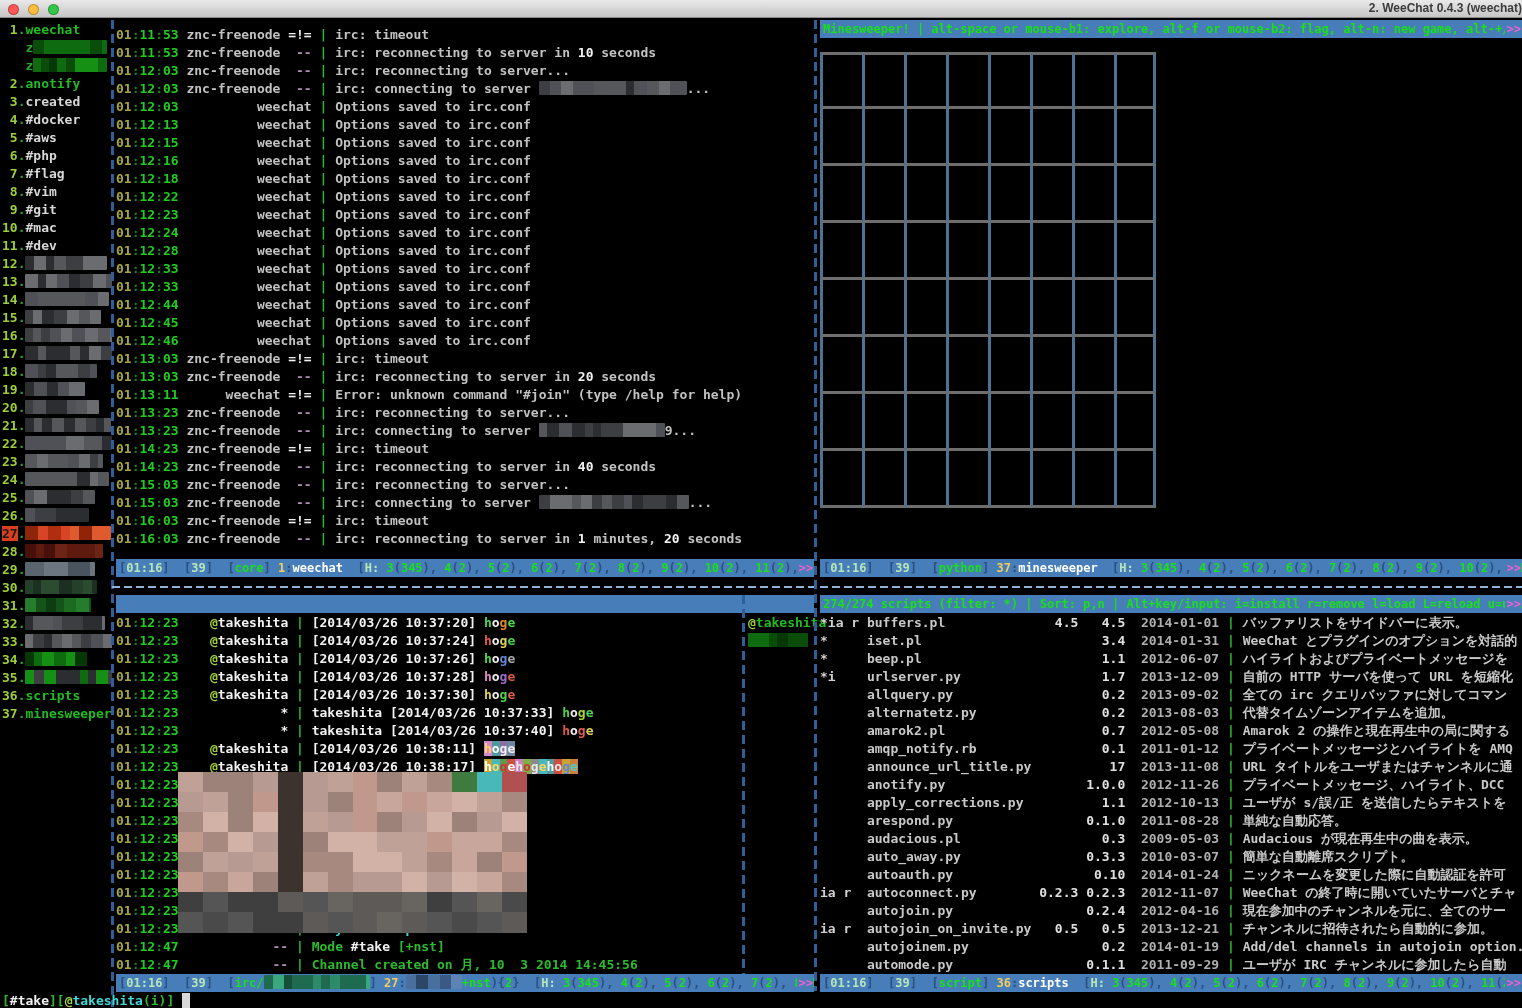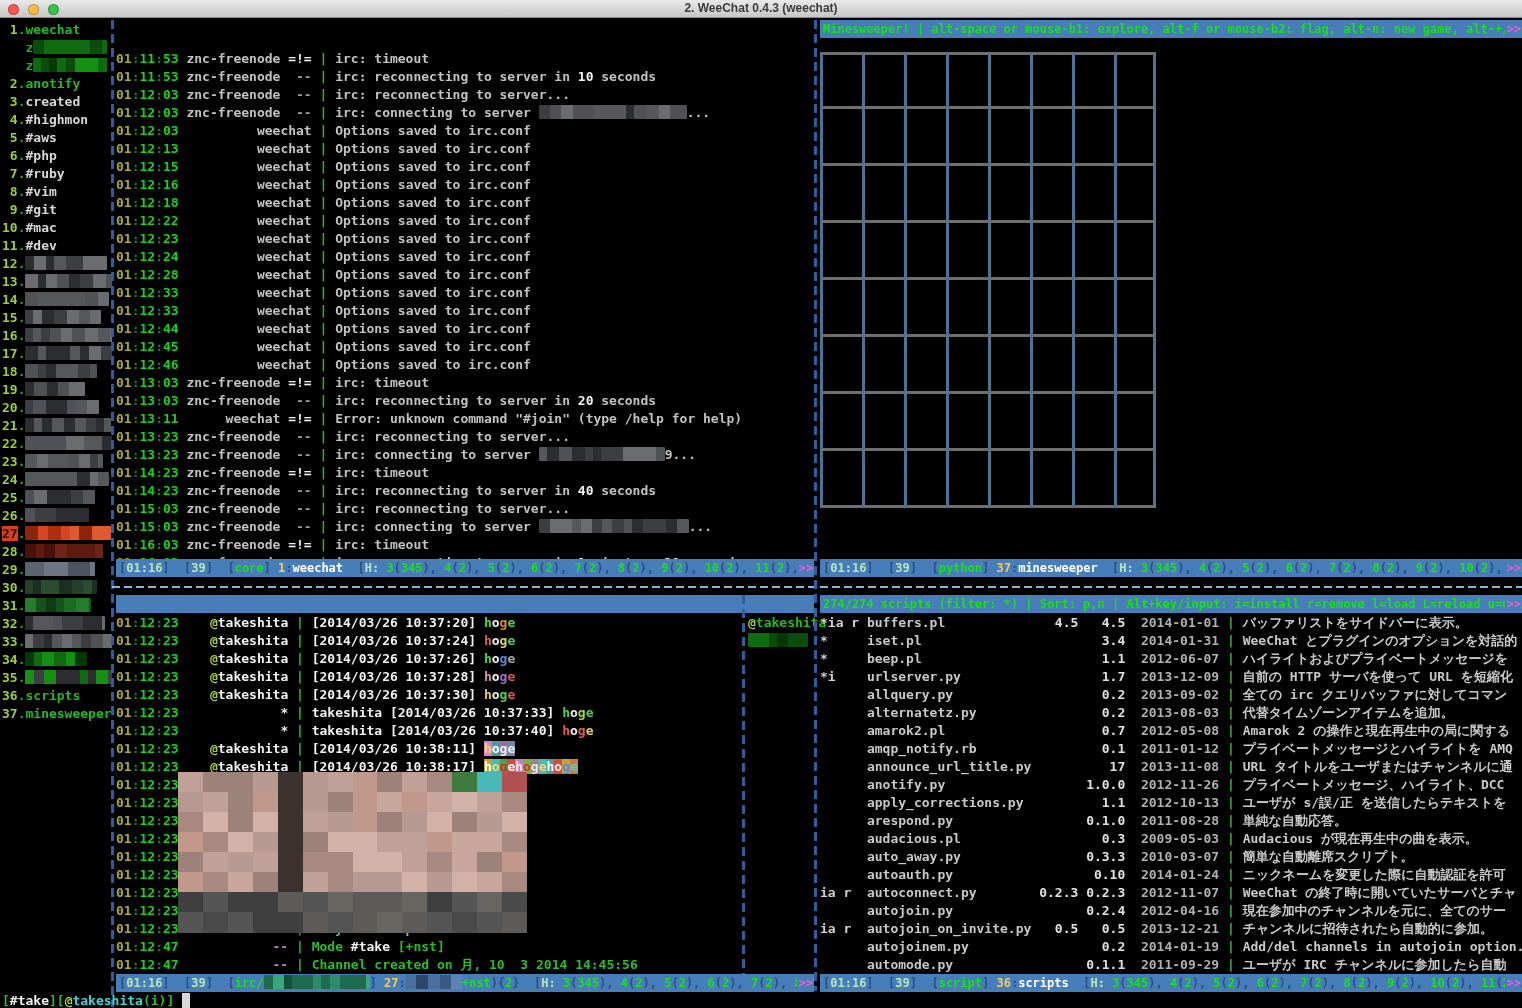--- a/index.html
+++ b/index.html
@@ -1,20 +1,20 @@
 <!DOCTYPE html>
 <html><head>
 <meta charset="utf-8">
 <style>
   *{box-sizing:border-box;margin:0;padding:0}
   html,body{width:1522px;height:1008px;background:#000;overflow:hidden}
   body{font-family:"DejaVu Sans Mono",monospace;font-weight:bold;font-size:13px;position:relative}
   #macbar{position:absolute;left:0;top:0;width:1522px;height:18px;
     background:linear-gradient(#e9e9e9,#c6c6c6);border-bottom:1px solid #8a8a8a;z-index:5}
-  #macbar .title{position:absolute;left:0;right:0;top:1px;text-align:center;
+  #macbar .title{position:absolute;left:0;right:0;top:1px;text-align:right;
     font-family:"Liberation Sans",sans-serif;font-size:12px;font-weight:bold;color:#3c3c3c}
   .light{position:absolute;top:4px;width:11px;height:11px;border-radius:50%;border:1px solid rgba(0,0,0,.25)}
   #term{position:absolute;left:0;top:18px;width:1522px;height:990px;background:#000}
   .abs{position:absolute}
   .ln{height:18px;line-height:18px;white-space:pre;overflow:hidden}
   .tbar{height:18px;line-height:18px;white-space:pre;overflow:hidden;padding-left:3px;font-size:12px}
   .arrow{position:absolute;right:1px;top:0;padding-left:2px;font-size:12px}
   .vsep{width:3px}
   .blur{display:inline-block;height:14px;vertical-align:-2px;border-radius:1px}
   .cur{display:inline-block;width:8px;height:15px;vertical-align:-3px}
@@ -34,24 +34,24 @@
   <span class="title">2. WeeChat 0.4.3 (weechat)</span>
 </div>
 
 <div id="term">
   <div id="sidebar" class="abs" style="left:2px;top:3px;width:110px">
       <div class="ln"><span style="color: rgb(156, 207, 58);"> 1</span><span style="color: rgb(42, 165, 42);">.</span><span style="color: rgb(34, 187, 34);">weechat</span></div>
       <div class="ln"><span>   </span><span style="color: rgb(42, 165, 42);">z</span><span class="blur" style="width: 74px; background: linear-gradient(90deg, rgb(10, 77, 10) 0px, rgb(10, 77, 10) 11px, rgb(15, 107, 15) 11px, rgb(15, 107, 15) 22px, rgb(15, 107, 15) 22px, rgb(15, 107, 15) 35px, rgb(15, 107, 15) 35px, rgb(15, 107, 15) 48px, rgb(15, 107, 15) 48px, rgb(15, 107, 15) 57px, rgb(10, 77, 10) 57px, rgb(10, 77, 10) 69px, rgb(15, 107, 15) 69px, rgb(15, 107, 15) 81px);"></span></div>
       <div class="ln"><span>   </span><span style="color: rgb(42, 165, 42);">z</span><span class="blur" style="width: 74px; background: linear-gradient(90deg, rgb(15, 107, 15) 0px, rgb(15, 107, 15) 8px, rgb(10, 77, 10) 8px, rgb(10, 77, 10) 16px, rgb(6, 56, 6) 16px, rgb(6, 56, 6) 24px, rgb(15, 107, 15) 24px, rgb(15, 107, 15) 33px, rgb(10, 77, 10) 33px, rgb(10, 77, 10) 42px, rgb(21, 144, 21) 42px, rgb(21, 144, 21) 52px, rgb(21, 144, 21) 52px, rgb(21, 144, 21) 65px, rgb(15, 107, 15) 65px, rgb(15, 107, 15) 76px);"></span></div>
       <div class="ln"><span style="color: rgb(156, 207, 58);"> 2</span><span style="color: rgb(42, 165, 42);">.</span><span style="color: rgb(34, 187, 34);">anotify</span></div>
       <div class="ln"><span style="color: rgb(156, 207, 58);"> 3</span><span style="color: rgb(42, 165, 42);">.</span><span style="color: rgb(216, 216, 216);">created</span></div>
-      <div class="ln"><span style="color: rgb(156, 207, 58);"> 4</span><span style="color: rgb(42, 165, 42);">.</span><span style="color: rgb(216, 216, 216);">#highmon</span></div>
+      <div class="ln"><span style="color: rgb(156, 207, 58);"> 4</span><span style="color: rgb(42, 165, 42);">.</span><span style="color: rgb(216, 216, 216);">#docker</span></div>
       <div class="ln"><span style="color: rgb(156, 207, 58);"> 5</span><span style="color: rgb(42, 165, 42);">.</span><span style="color: rgb(216, 216, 216);">#aws</span></div>
       <div class="ln"><span style="color: rgb(156, 207, 58);"> 6</span><span style="color: rgb(42, 165, 42);">.</span><span style="color: rgb(216, 216, 216);">#php</span></div>
-      <div class="ln"><span style="color: rgb(156, 207, 58);"> 7</span><span style="color: rgb(42, 165, 42);">.</span><span style="color: rgb(216, 216, 216);">#ruby</span></div>
+      <div class="ln"><span style="color: rgb(156, 207, 58);"> 7</span><span style="color: rgb(42, 165, 42);">.</span><span style="color: rgb(216, 216, 216);">#flag</span></div>
       <div class="ln"><span style="color: rgb(156, 207, 58);"> 8</span><span style="color: rgb(42, 165, 42);">.</span><span style="color: rgb(216, 216, 216);">#vim</span></div>
       <div class="ln"><span style="color: rgb(156, 207, 58);"> 9</span><span style="color: rgb(42, 165, 42);">.</span><span style="color: rgb(216, 216, 216);">#git</span></div>
       <div class="ln"><span style="color: rgb(156, 207, 58);">10</span><span style="color: rgb(42, 165, 42);">.</span><span style="color: rgb(216, 216, 216);">#mac</span></div>
       <div class="ln"><span style="color: rgb(156, 207, 58);">11</span><span style="color: rgb(42, 165, 42);">.</span><span style="color: rgb(216, 216, 216);">#dev</span></div>
       <div class="ln"><span style="color: rgb(156, 207, 58);">12</span><span style="color: rgb(42, 165, 42);">.</span><span class="blur" style="width: 82px; background: linear-gradient(90deg, rgb(44, 45, 49) 0px, rgb(44, 45, 49) 9px, rgb(107, 108, 112) 9px, rgb(107, 108, 112) 21px, rgb(44, 45, 49) 21px, rgb(44, 45, 49) 29px, rgb(86, 87, 91) 29px, rgb(86, 87, 91) 41px, rgb(61, 62, 66) 41px, rgb(61, 62, 66) 49px, rgb(61, 62, 66) 49px, rgb(61, 62, 66) 58px, rgb(107, 108, 112) 58px, rgb(107, 108, 112) 69px, rgb(107, 108, 112) 69px, rgb(107, 108, 112) 82px);"></span></div>
       <div class="ln"><span style="color: rgb(156, 207, 58);">13</span><span style="color: rgb(42, 165, 42);">.</span><span class="blur" style="width: 88px; background: linear-gradient(90deg, rgb(107, 108, 112) 0px, rgb(107, 108, 112) 13px, rgb(44, 45, 49) 13px, rgb(44, 45, 49) 21px, rgb(107, 108, 112) 21px, rgb(107, 108, 112) 32px, rgb(80, 81, 86) 32px, rgb(80, 81, 86) 44px, rgb(44, 45, 49) 44px, rgb(44, 45, 49) 55px, rgb(61, 62, 66) 55px, rgb(61, 62, 66) 68px, rgb(107, 108, 112) 68px, rgb(107, 108, 112) 81px, rgb(80, 81, 86) 81px, rgb(80, 81, 86) 94px);"></span></div>
       <div class="ln"><span style="color: rgb(156, 207, 58);">14</span><span style="color: rgb(42, 165, 42);">.</span><span class="blur" style="width: 84px; background: linear-gradient(90deg, rgb(80, 81, 86) 0px, rgb(80, 81, 86) 13px, rgb(86, 87, 91) 13px, rgb(86, 87, 91) 24px, rgb(86, 87, 91) 24px, rgb(86, 87, 91) 36px, rgb(86, 87, 91) 36px, rgb(86, 87, 91) 47px, rgb(86, 87, 91) 47px, rgb(86, 87, 91) 60px, rgb(80, 81, 86) 60px, rgb(80, 81, 86) 73px, rgb(107, 108, 112) 73px, rgb(107, 108, 112) 81px, rgb(107, 108, 112) 81px, rgb(107, 108, 112) 89px);"></span></div>
       <div class="ln"><span style="color: rgb(156, 207, 58);">15</span><span style="color: rgb(42, 165, 42);">.</span><span class="blur" style="width: 76px; background: linear-gradient(90deg, rgb(61, 62, 66) 0px, rgb(61, 62, 66) 8px, rgb(107, 108, 112) 8px, rgb(107, 108, 112) 17px, rgb(44, 45, 49) 17px, rgb(44, 45, 49) 29px, rgb(61, 62, 66) 29px, rgb(61, 62, 66) 42px, rgb(107, 108, 112) 42px, rgb(107, 108, 112) 54px, rgb(86, 87, 91) 54px, rgb(86, 87, 91) 65px, rgb(107, 108, 112) 65px, rgb(107, 108, 112) 76px);"></span></div>
       <div class="ln"><span style="color: rgb(156, 207, 58);">16</span><span style="color: rgb(42, 165, 42);">.</span><span class="blur" style="width: 88px; background: linear-gradient(90deg, rgb(61, 62, 66) 0px, rgb(61, 62, 66) 8px, rgb(86, 87, 91) 8px, rgb(86, 87, 91) 16px, rgb(61, 62, 66) 16px, rgb(61, 62, 66) 25px, rgb(80, 81, 86) 25px, rgb(80, 81, 86) 36px, rgb(107, 108, 112) 36px, rgb(107, 108, 112) 47px, rgb(80, 81, 86) 47px, rgb(80, 81, 86) 60px, rgb(107, 108, 112) 60px, rgb(107, 108, 112) 73px, rgb(86, 87, 91) 73px, rgb(86, 87, 91) 85px, rgb(107, 108, 112) 85px, rgb(107, 108, 112) 93px);"></span></div>
       <div class="ln"><span style="color: rgb(156, 207, 58);">17</span><span style="color: rgb(42, 165, 42);">.</span><span class="blur" style="width: 92px; background: linear-gradient(90deg, rgb(44, 45, 49) 0px, rgb(44, 45, 49) 13px, rgb(86, 87, 91) 13px, rgb(86, 87, 91) 21px, rgb(44, 45, 49) 21px, rgb(44, 45, 49) 33px, rgb(44, 45, 49) 33px, rgb(44, 45, 49) 45px, rgb(86, 87, 91) 45px, rgb(86, 87, 91) 55px, rgb(44, 45, 49) 55px, rgb(44, 45, 49) 64px, rgb(107, 108, 112) 64px, rgb(107, 108, 112) 76px, rgb(61, 62, 66) 76px, rgb(61, 62, 66) 87px, rgb(86, 87, 91) 87px, rgb(86, 87, 91) 96px);"></span></div>
@@ -71,21 +71,21 @@
       <div class="ln"><span style="color: rgb(156, 207, 58);">31</span><span style="color: rgb(42, 165, 42);">.</span><span class="blur" style="width: 66px; background: linear-gradient(90deg, rgb(36, 124, 44) 0px, rgb(36, 124, 44) 11px, rgb(20, 84, 26) 11px, rgb(20, 84, 26) 21px, rgb(13, 61, 16) 21px, rgb(13, 61, 16) 31px, rgb(20, 84, 26) 31px, rgb(20, 84, 26) 39px, rgb(28, 107, 34) 39px, rgb(28, 107, 34) 51px, rgb(36, 124, 44) 51px, rgb(36, 124, 44) 64px, rgb(20, 84, 26) 64px, rgb(20, 84, 26) 76px);"></span></div>
       <div class="ln"><span style="color: rgb(156, 207, 58);">32</span><span style="color: rgb(42, 165, 42);">.</span><span class="blur" style="width: 80px; background: linear-gradient(90deg, rgb(44, 45, 49) 0px, rgb(44, 45, 49) 8px, rgb(86, 87, 91) 8px, rgb(86, 87, 91) 18px, rgb(86, 87, 91) 18px, rgb(86, 87, 91) 28px, rgb(80, 81, 86) 28px, rgb(80, 81, 86) 37px, rgb(61, 62, 66) 37px, rgb(61, 62, 66) 50px, rgb(61, 62, 66) 50px, rgb(61, 62, 66) 58px, rgb(44, 45, 49) 58px, rgb(44, 45, 49) 66px, rgb(44, 45, 49) 66px, rgb(44, 45, 49) 77px, rgb(107, 108, 112) 77px, rgb(107, 108, 112) 87px);"></span></div>
       <div class="ln"><span style="color: rgb(156, 207, 58);">33</span><span style="color: rgb(42, 165, 42);">.</span><span class="blur" style="width: 88px; background: linear-gradient(90deg, rgb(107, 108, 112) 0px, rgb(107, 108, 112) 8px, rgb(61, 62, 66) 8px, rgb(61, 62, 66) 19px, rgb(44, 45, 49) 19px, rgb(44, 45, 49) 27px, rgb(86, 87, 91) 27px, rgb(86, 87, 91) 37px, rgb(107, 108, 112) 37px, rgb(107, 108, 112) 47px, rgb(86, 87, 91) 47px, rgb(86, 87, 91) 56px, rgb(61, 62, 66) 56px, rgb(61, 62, 66) 66px, rgb(80, 81, 86) 66px, rgb(80, 81, 86) 78px, rgb(107, 108, 112) 78px, rgb(107, 108, 112) 89px);"></span></div>
       <div class="ln"><span style="color: rgb(156, 207, 58);">34</span><span style="color: rgb(42, 165, 42);">.</span><span class="blur" style="width: 62px; background: linear-gradient(90deg, rgb(6, 56, 6) 0px, rgb(6, 56, 6) 9px, rgb(15, 107, 15) 9px, rgb(15, 107, 15) 17px, rgb(21, 144, 21) 17px, rgb(21, 144, 21) 29px, rgb(15, 107, 15) 29px, rgb(15, 107, 15) 41px, rgb(21, 144, 21) 41px, rgb(21, 144, 21) 50px, rgb(6, 56, 6) 50px, rgb(6, 56, 6) 59px, rgb(6, 56, 6) 59px, rgb(6, 56, 6) 70px);"></span></div>
       <div class="ln"><span style="color: rgb(156, 207, 58);">35</span><span style="color: rgb(42, 165, 42);">.</span><span class="blur" style="width: 96px; background: linear-gradient(90deg, rgb(21, 144, 21) 0px, rgb(21, 144, 21) 9px, rgb(61, 62, 66) 9px, rgb(61, 62, 66) 19px, rgb(21, 144, 21) 19px, rgb(21, 144, 21) 31px, rgb(44, 45, 49) 31px, rgb(44, 45, 49) 44px, rgb(44, 45, 49) 44px, rgb(44, 45, 49) 55px, rgb(15, 107, 15) 55px, rgb(15, 107, 15) 63px, rgb(44, 45, 49) 63px, rgb(44, 45, 49) 71px, rgb(21, 144, 21) 71px, rgb(21, 144, 21) 83px, rgb(61, 62, 66) 83px, rgb(61, 62, 66) 92px, rgb(61, 62, 66) 92px, rgb(61, 62, 66) 104px);"></span></div>
       <div class="ln"><span style="color: rgb(156, 207, 58);">36</span><span style="color: rgb(42, 165, 42);">.</span><span style="color: rgb(34, 187, 34);">scripts</span></div>
       <div class="ln"><span style="color: rgb(156, 207, 58);">37</span><span style="color: rgb(42, 165, 42);">.</span><span style="color: rgb(34, 187, 34);">minesweeper</span></div>
     </div>
   <div id="sep-main" class="abs vsep" style="left: 111px; top: 2px; height: 987px; background: repeating-linear-gradient(rgb(46, 95, 152) 0px, rgb(46, 95, 152) 9px, transparent 9px, transparent 14px);"></div>
 
-  <div id="core-lines" class="abs" style="left:116px;top:32px;width:698px;height:522px">
+  <div id="core-lines" class="abs" style="left:116px;top:8px;width:698px;height:522px">
       <div class="ln"><span style="color: rgb(166, 166, 66);">01</span><span style="color: rgb(30, 125, 30);">:</span><span style="color: rgb(33, 204, 33);">11</span><span style="color: rgb(30, 125, 30);">:</span><span style="color: rgb(33, 204, 33);">53</span><span> </span><span style="color: rgb(194, 194, 194);">znc-freenode</span><span style="color: rgb(242, 242, 242);"> =!=</span><span> </span><span style="color: rgb(45, 187, 45);">|</span><span> </span><span style="color: rgb(194, 194, 194);">irc: timeout</span></div>
       <div class="ln"><span style="color: rgb(166, 166, 66);">01</span><span style="color: rgb(30, 125, 30);">:</span><span style="color: rgb(33, 204, 33);">11</span><span style="color: rgb(30, 125, 30);">:</span><span style="color: rgb(33, 204, 33);">53</span><span> </span><span style="color: rgb(194, 194, 194);">znc-freenode</span><span style="color: rgb(176, 140, 176);">  --</span><span> </span><span style="color: rgb(45, 187, 45);">|</span><span> </span><span style="color: rgb(194, 194, 194);">irc: reconnecting to server in </span><span style="color: rgb(242, 242, 242);">10</span><span style="color: rgb(194, 194, 194);"> seconds</span></div>
       <div class="ln"><span style="color: rgb(166, 166, 66);">01</span><span style="color: rgb(30, 125, 30);">:</span><span style="color: rgb(33, 204, 33);">12</span><span style="color: rgb(30, 125, 30);">:</span><span style="color: rgb(33, 204, 33);">03</span><span> </span><span style="color: rgb(194, 194, 194);">znc-freenode</span><span style="color: rgb(176, 140, 176);">  --</span><span> </span><span style="color: rgb(45, 187, 45);">|</span><span> </span><span style="color: rgb(194, 194, 194);">irc: reconnecting to server...</span></div>
       <div class="ln"><span style="color: rgb(166, 166, 66);">01</span><span style="color: rgb(30, 125, 30);">:</span><span style="color: rgb(33, 204, 33);">12</span><span style="color: rgb(30, 125, 30);">:</span><span style="color: rgb(33, 204, 33);">03</span><span> </span><span style="color: rgb(194, 194, 194);">znc-freenode</span><span style="color: rgb(176, 140, 176);">  --</span><span> </span><span style="color: rgb(45, 187, 45);">|</span><span> </span><span style="color: rgb(194, 194, 194);">irc: connecting to server </span><span class="blur" style="width: 148px; background: linear-gradient(90deg, rgb(61, 62, 66) 0px, rgb(61, 62, 66) 11px, rgb(80, 81, 86) 11px, rgb(80, 81, 86) 22px, rgb(107, 108, 112) 22px, rgb(107, 108, 112) 34px, rgb(80, 81, 86) 34px, rgb(80, 81, 86) 47px, rgb(80, 81, 86) 47px, rgb(80, 81, 86) 55px, rgb(86, 87, 91) 55px, rgb(86, 87, 91) 64px, rgb(86, 87, 91) 64px, rgb(86, 87, 91) 77px, rgb(86, 87, 91) 77px, rgb(86, 87, 91) 87px, rgb(44, 45, 49) 87px, rgb(44, 45, 49) 95px, rgb(80, 81, 86) 95px, rgb(80, 81, 86) 108px, rgb(86, 87, 91) 108px, rgb(86, 87, 91) 120px, rgb(107, 108, 112) 120px, rgb(107, 108, 112) 131px, rgb(80, 81, 86) 131px, rgb(80, 81, 86) 140px, rgb(80, 81, 86) 140px, rgb(80, 81, 86) 148px);"></span><span style="color: rgb(194, 194, 194);">...</span></div>
       <div class="ln"><span style="color: rgb(166, 166, 66);">01</span><span style="color: rgb(30, 125, 30);">:</span><span style="color: rgb(33, 204, 33);">12</span><span style="color: rgb(30, 125, 30);">:</span><span style="color: rgb(33, 204, 33);">03</span><span> </span><span>         </span><span style="color: rgb(194, 194, 194);">weechat</span><span> </span><span style="color: rgb(45, 187, 45);">|</span><span> </span><span style="color: rgb(194, 194, 194);">Options saved to irc.conf</span></div>
       <div class="ln"><span style="color: rgb(166, 166, 66);">01</span><span style="color: rgb(30, 125, 30);">:</span><span style="color: rgb(33, 204, 33);">12</span><span style="color: rgb(30, 125, 30);">:</span><span style="color: rgb(33, 204, 33);">13</span><span> </span><span>         </span><span style="color: rgb(194, 194, 194);">weechat</span><span> </span><span style="color: rgb(45, 187, 45);">|</span><span> </span><span style="color: rgb(194, 194, 194);">Options saved to irc.conf</span></div>
       <div class="ln"><span style="color: rgb(166, 166, 66);">01</span><span style="color: rgb(30, 125, 30);">:</span><span style="color: rgb(33, 204, 33);">12</span><span style="color: rgb(30, 125, 30);">:</span><span style="color: rgb(33, 204, 33);">15</span><span> </span><span>         </span><span style="color: rgb(194, 194, 194);">weechat</span><span> </span><span style="color: rgb(45, 187, 45);">|</span><span> </span><span style="color: rgb(194, 194, 194);">Options saved to irc.conf</span></div>
       <div class="ln"><span style="color: rgb(166, 166, 66);">01</span><span style="color: rgb(30, 125, 30);">:</span><span style="color: rgb(33, 204, 33);">12</span><span style="color: rgb(30, 125, 30);">:</span><span style="color: rgb(33, 204, 33);">16</span><span> </span><span>         </span><span style="color: rgb(194, 194, 194);">weechat</span><span> </span><span style="color: rgb(45, 187, 45);">|</span><span> </span><span style="color: rgb(194, 194, 194);">Options saved to irc.conf</span></div>
       <div class="ln"><span style="color: rgb(166, 166, 66);">01</span><span style="color: rgb(30, 125, 30);">:</span><span style="color: rgb(33, 204, 33);">12</span><span style="color: rgb(30, 125, 30);">:</span><span style="color: rgb(33, 204, 33);">18</span><span> </span><span>         </span><span style="color: rgb(194, 194, 194);">weechat</span><span> </span><span style="color: rgb(45, 187, 45);">|</span><span> </span><span style="color: rgb(194, 194, 194);">Options saved to irc.conf</span></div>
       <div class="ln"><span style="color: rgb(166, 166, 66);">01</span><span style="color: rgb(30, 125, 30);">:</span><span style="color: rgb(33, 204, 33);">12</span><span style="color: rgb(30, 125, 30);">:</span><span style="color: rgb(33, 204, 33);">22</span><span> </span><span>         </span><span style="color: rgb(194, 194, 194);">weechat</span><span> </span><span style="color: rgb(45, 187, 45);">|</span><span> </span><span style="color: rgb(194, 194, 194);">Options saved to irc.conf</span></div>

